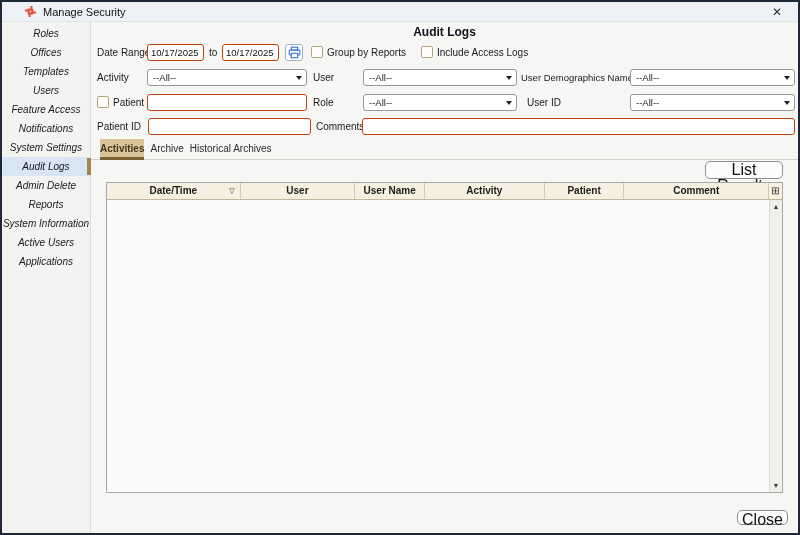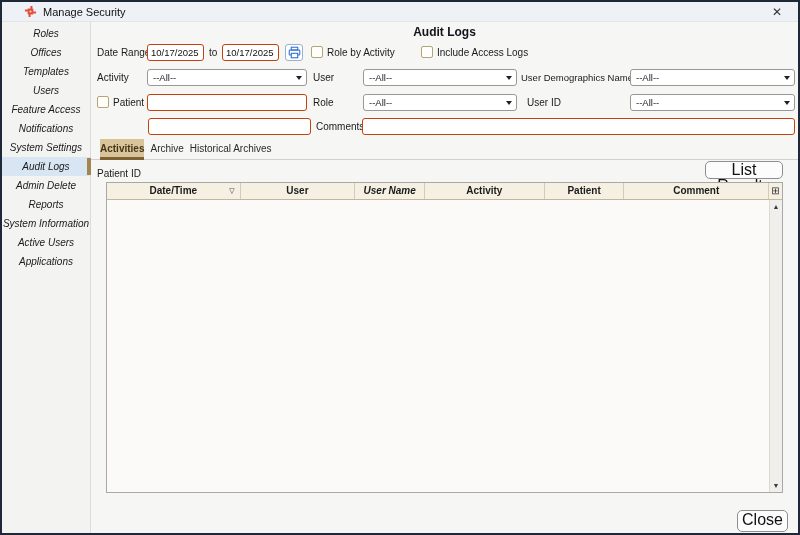--- a/index.html
+++ b/index.html
@@ -49,21 +49,21 @@
   
   .tabline { position:absolute; left:0; right:0; top:137px; height:1px; background:#d2d2cd; }
   .tabstrip { position:absolute; left:9px; top:117px; height:21px; display:flex; gap:6px; z-index:2; }
   .tab { height:21px; line-height:19px; padding:0 0; font-size:10px; color:#2b2b2b;
          border-bottom:3px solid transparent; cursor:default; }
   .tab.selected { background:#d9c499; color:#42351c; font-weight:bold; border-bottom:3px solid #7c6133; }
 
   .btn { position:absolute; background:#fcfcfc; border:1px solid #8e8e8e; border-radius:5px;
          font-size:16px; color:#111; text-align:center; cursor:default; }
   .list-results { top:139px; right:15px; width:78px; height:18px; line-height:16px; }
-  .close-btn { top:488px; right:10px; width:51px; height:22px; line-height:17px; }
+  .close-btn { top:488px; right:10px; width:51px; height:15px; line-height:17px; }
 
   
   .grid { position:absolute; left:15px; top:160px; width:677px; height:311px;
           border:1px solid #a8a8a8; background:#fdba74; }
   .grid-header { position:absolute; left:0; right:0; top:0; height:17px; background:#f6f0e3;
                  border-bottom:1px solid #c2b79e; display:flex; }
   .gh-cell { position:relative; height:16px; line-height:16px; text-align:center;
              font-size:10px; font-weight:bold; color:#1b1b1b; border-right:1px solid #d5cbb4;
              overflow:hidden; cursor:default; }
   .sort-glyph { position:absolute; right:5px; top:0; font-size:7px; color:#888; line-height:16px; }
@@ -120,21 +120,21 @@
     <span class="printer-btn" style="left:194px; top:22px;">
       <svg width="13" height="13" viewBox="0 0 16 16">
         <g fill="none" stroke="#2e6fd0" stroke-width="1.3">
           <rect x="4" y="1.5" width="8" height="3.5"></rect>
           <rect x="1.5" y="5" width="13" height="6" rx="1"></rect>
           <rect x="4" y="9" width="8" height="5.5" fill="#ffffff"></rect>
         </g>
       </svg>
     </span>
     <span class="checkbox" style="left:220px; top:24px;"></span>
-    <span class="flabel" style="left:236px; top:22px;">Role by Activity</span>
+    <span class="flabel" style="left:236px; top:22px;">Group by Reports</span>
     <span class="checkbox" style="left:330px; top:24px;"></span>
     <span class="flabel" style="left:346px; top:22px;">Include Access Logs</span>
 
     <span class="flabel" style="left:6px; top:47px;">Activity</span>
     <div class="dropdown" style="left:56px; top:47px; width:160px;">
       <span>--All--</span>
       <span class="caret"></span>
     </div>
     <span class="flabel" style="left:222px; top:47px;">User</span>
     <div class="dropdown" style="left:272px; top:47px; width:154px;">
@@ -154,42 +154,42 @@
     <div class="dropdown" style="left:272px; top:72px; width:154px;">
       <span>--All--</span>
       <span class="caret"></span>
     </div>
     <span class="flabel" style="left:436px; top:72px;">User ID</span>
     <div class="dropdown" style="left:539px; top:72px; width:165px;">
       <span>--All--</span>
       <span class="caret"></span>
     </div>
 
-    <span class="flabel" style="left:6px; top:96px;margin-top:47px;">Patient ID</span>
+    <span class="flabel" style="left:6px; top:96px;">Patient ID</span>
     <input class="tinput" style="left: 57px; top: 96px; width: 163px;" value="">
     <span class="flabel" style="left:225px; top:96px;">Comments</span>
     <input class="tinput" style="left: 271px; top: 96px; width: 433px;" value="">
 
     <div class="tabline"></div>
     <div class="tabstrip">
       <div class="tab selected">Activities</div>
       <div class="tab">Archive</div>
       <div class="tab">Historical Archives</div>
     </div>
 
     <div class="btn list-results">List Results</div>
 
     <div class="grid">
       <div class="grid-header">
         <div class="gh-cell" style="width:134px;">
           <span>Date/Time</span>
           <span class="sort-glyph">▽</span>
         </div>
         <div class="gh-cell" style="width:115px;">User</div>
-        <div class="gh-cell" style="width:70px;font-style:italic;">User Name</div>
+        <div class="gh-cell" style="width:70px;">User Name</div>
         <div class="gh-cell" style="width:120px;">Activity</div>
         <div class="gh-cell" style="width:80px;">Patient</div>
         <div class="gh-cell" style="width:144px; border-right:none;">Comment</div>
         <div class="gh-corner">⊞</div>
       </div>
       <div class="grid-body"></div>
       <div class="vscroll">
         <div class="scroll-arrow scroll-up">▲</div>
         <div class="scroll-arrow scroll-down">▼</div>
       </div>

